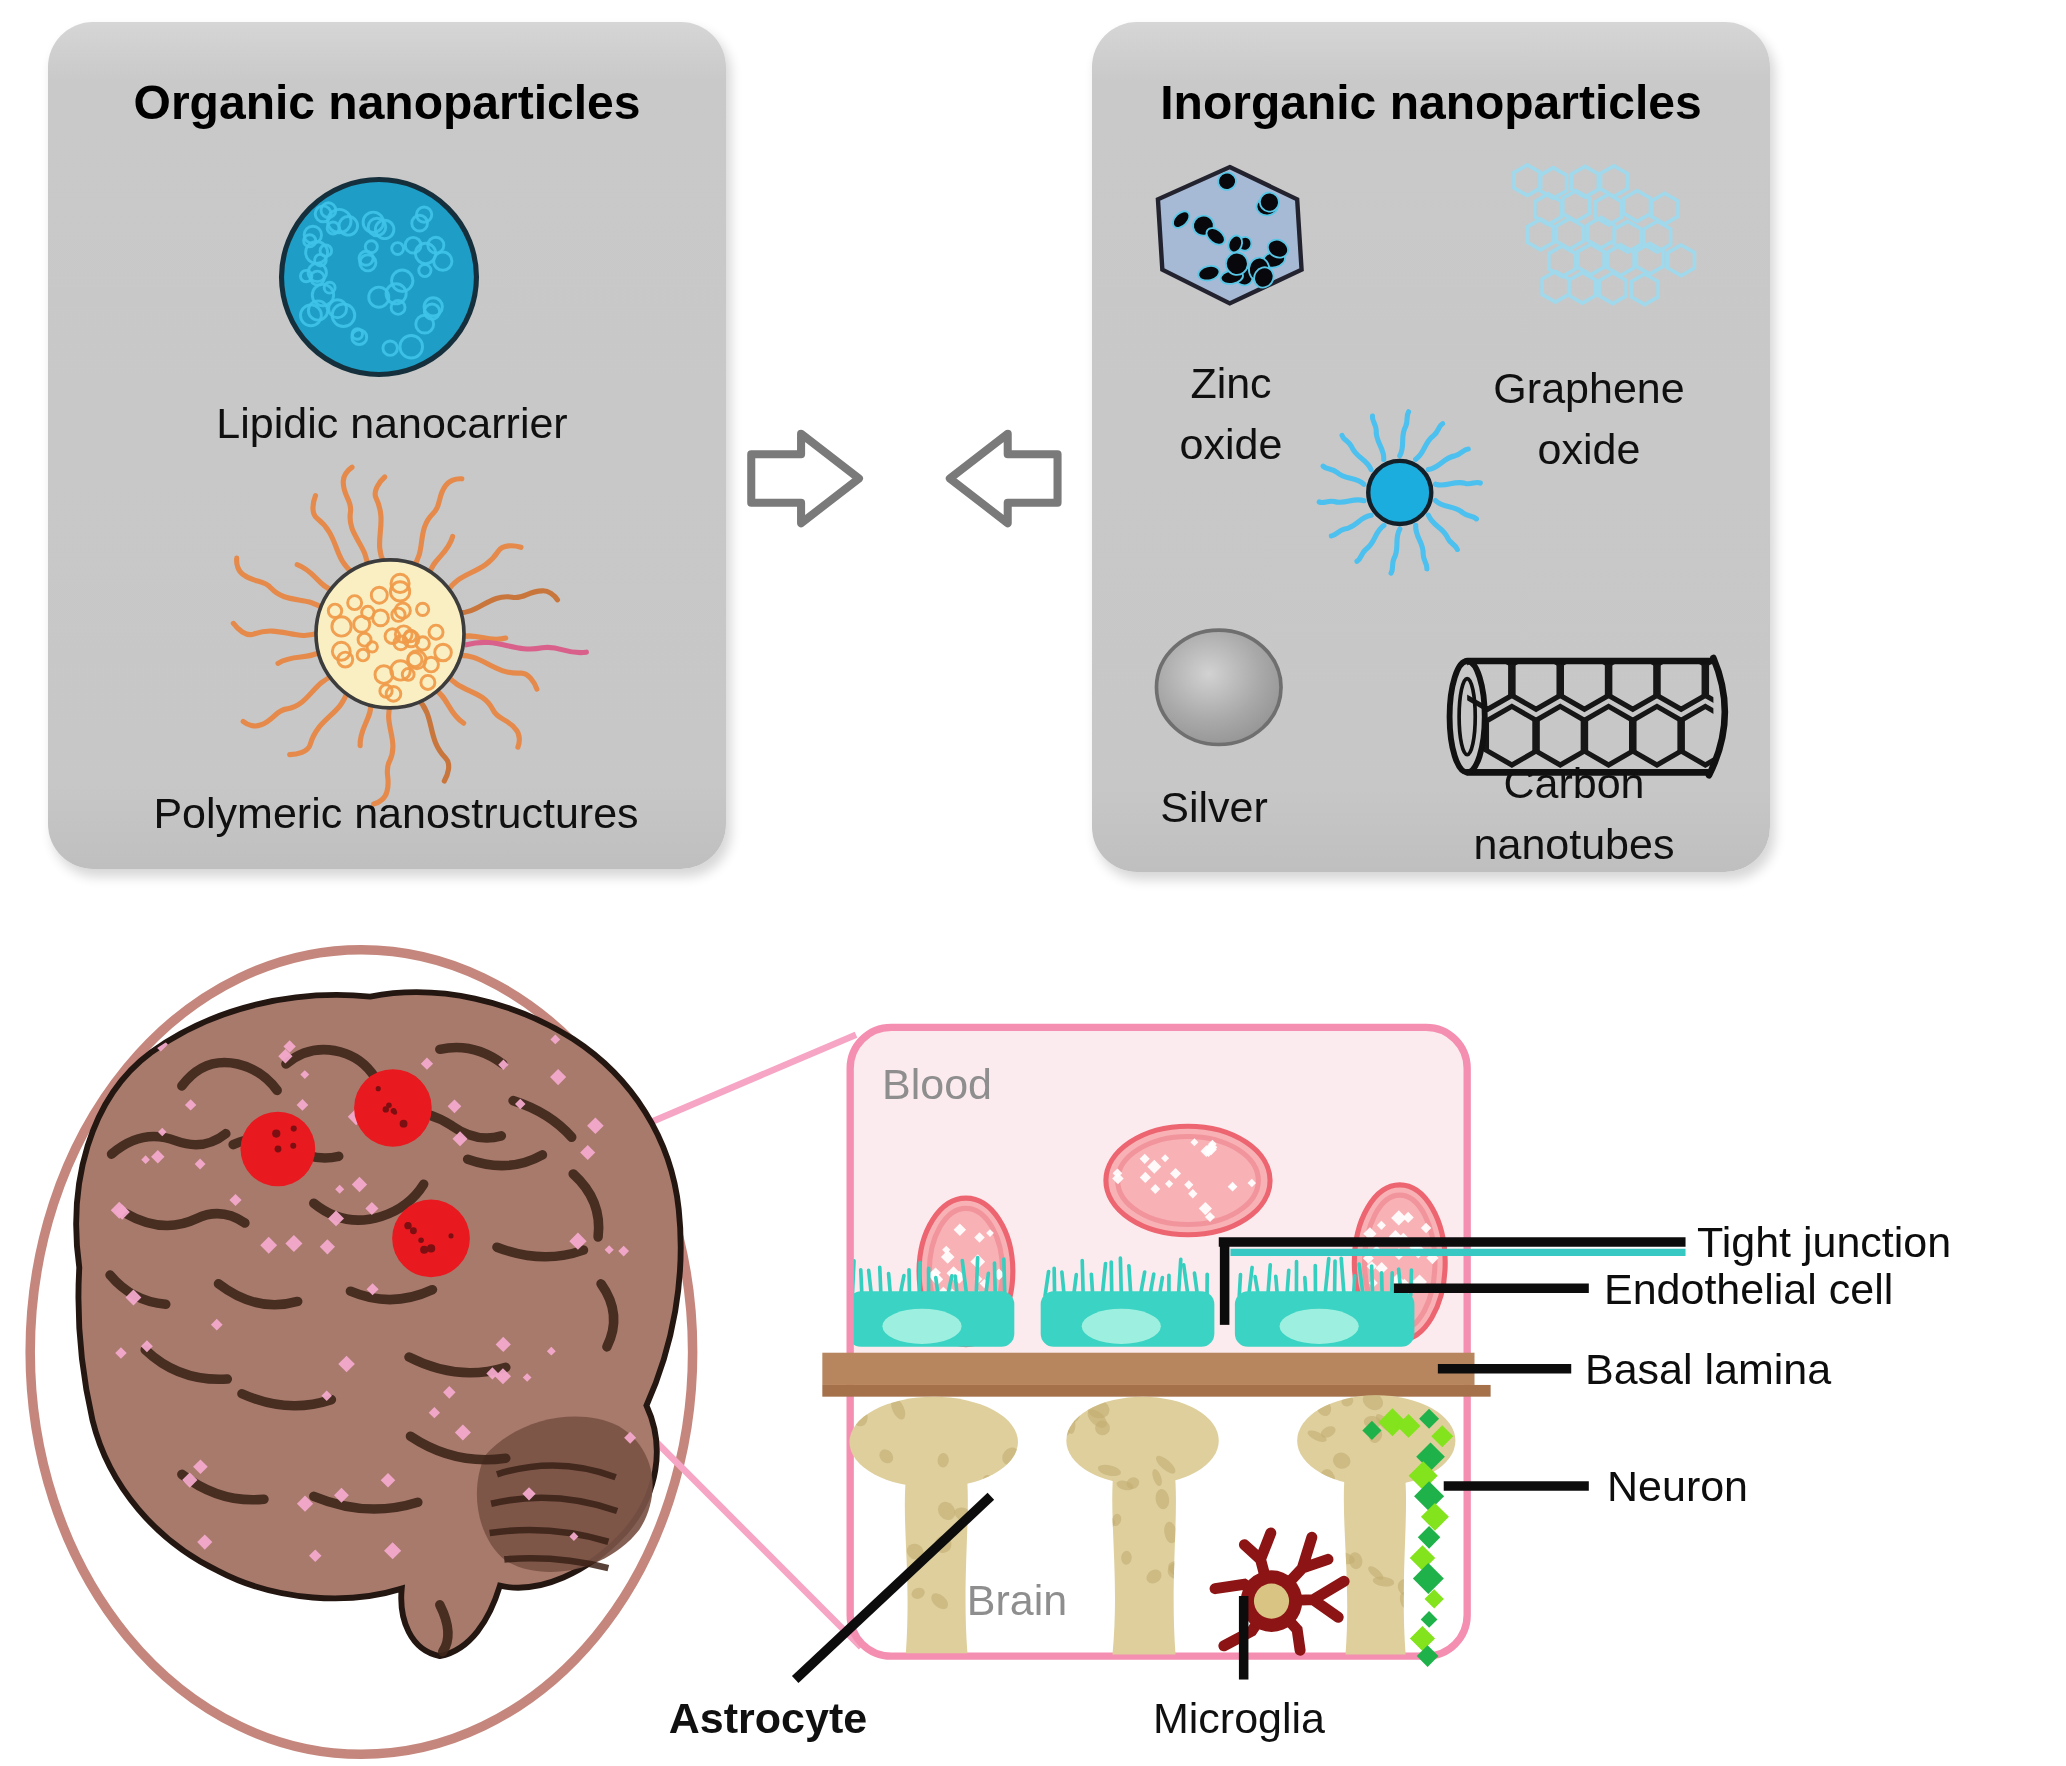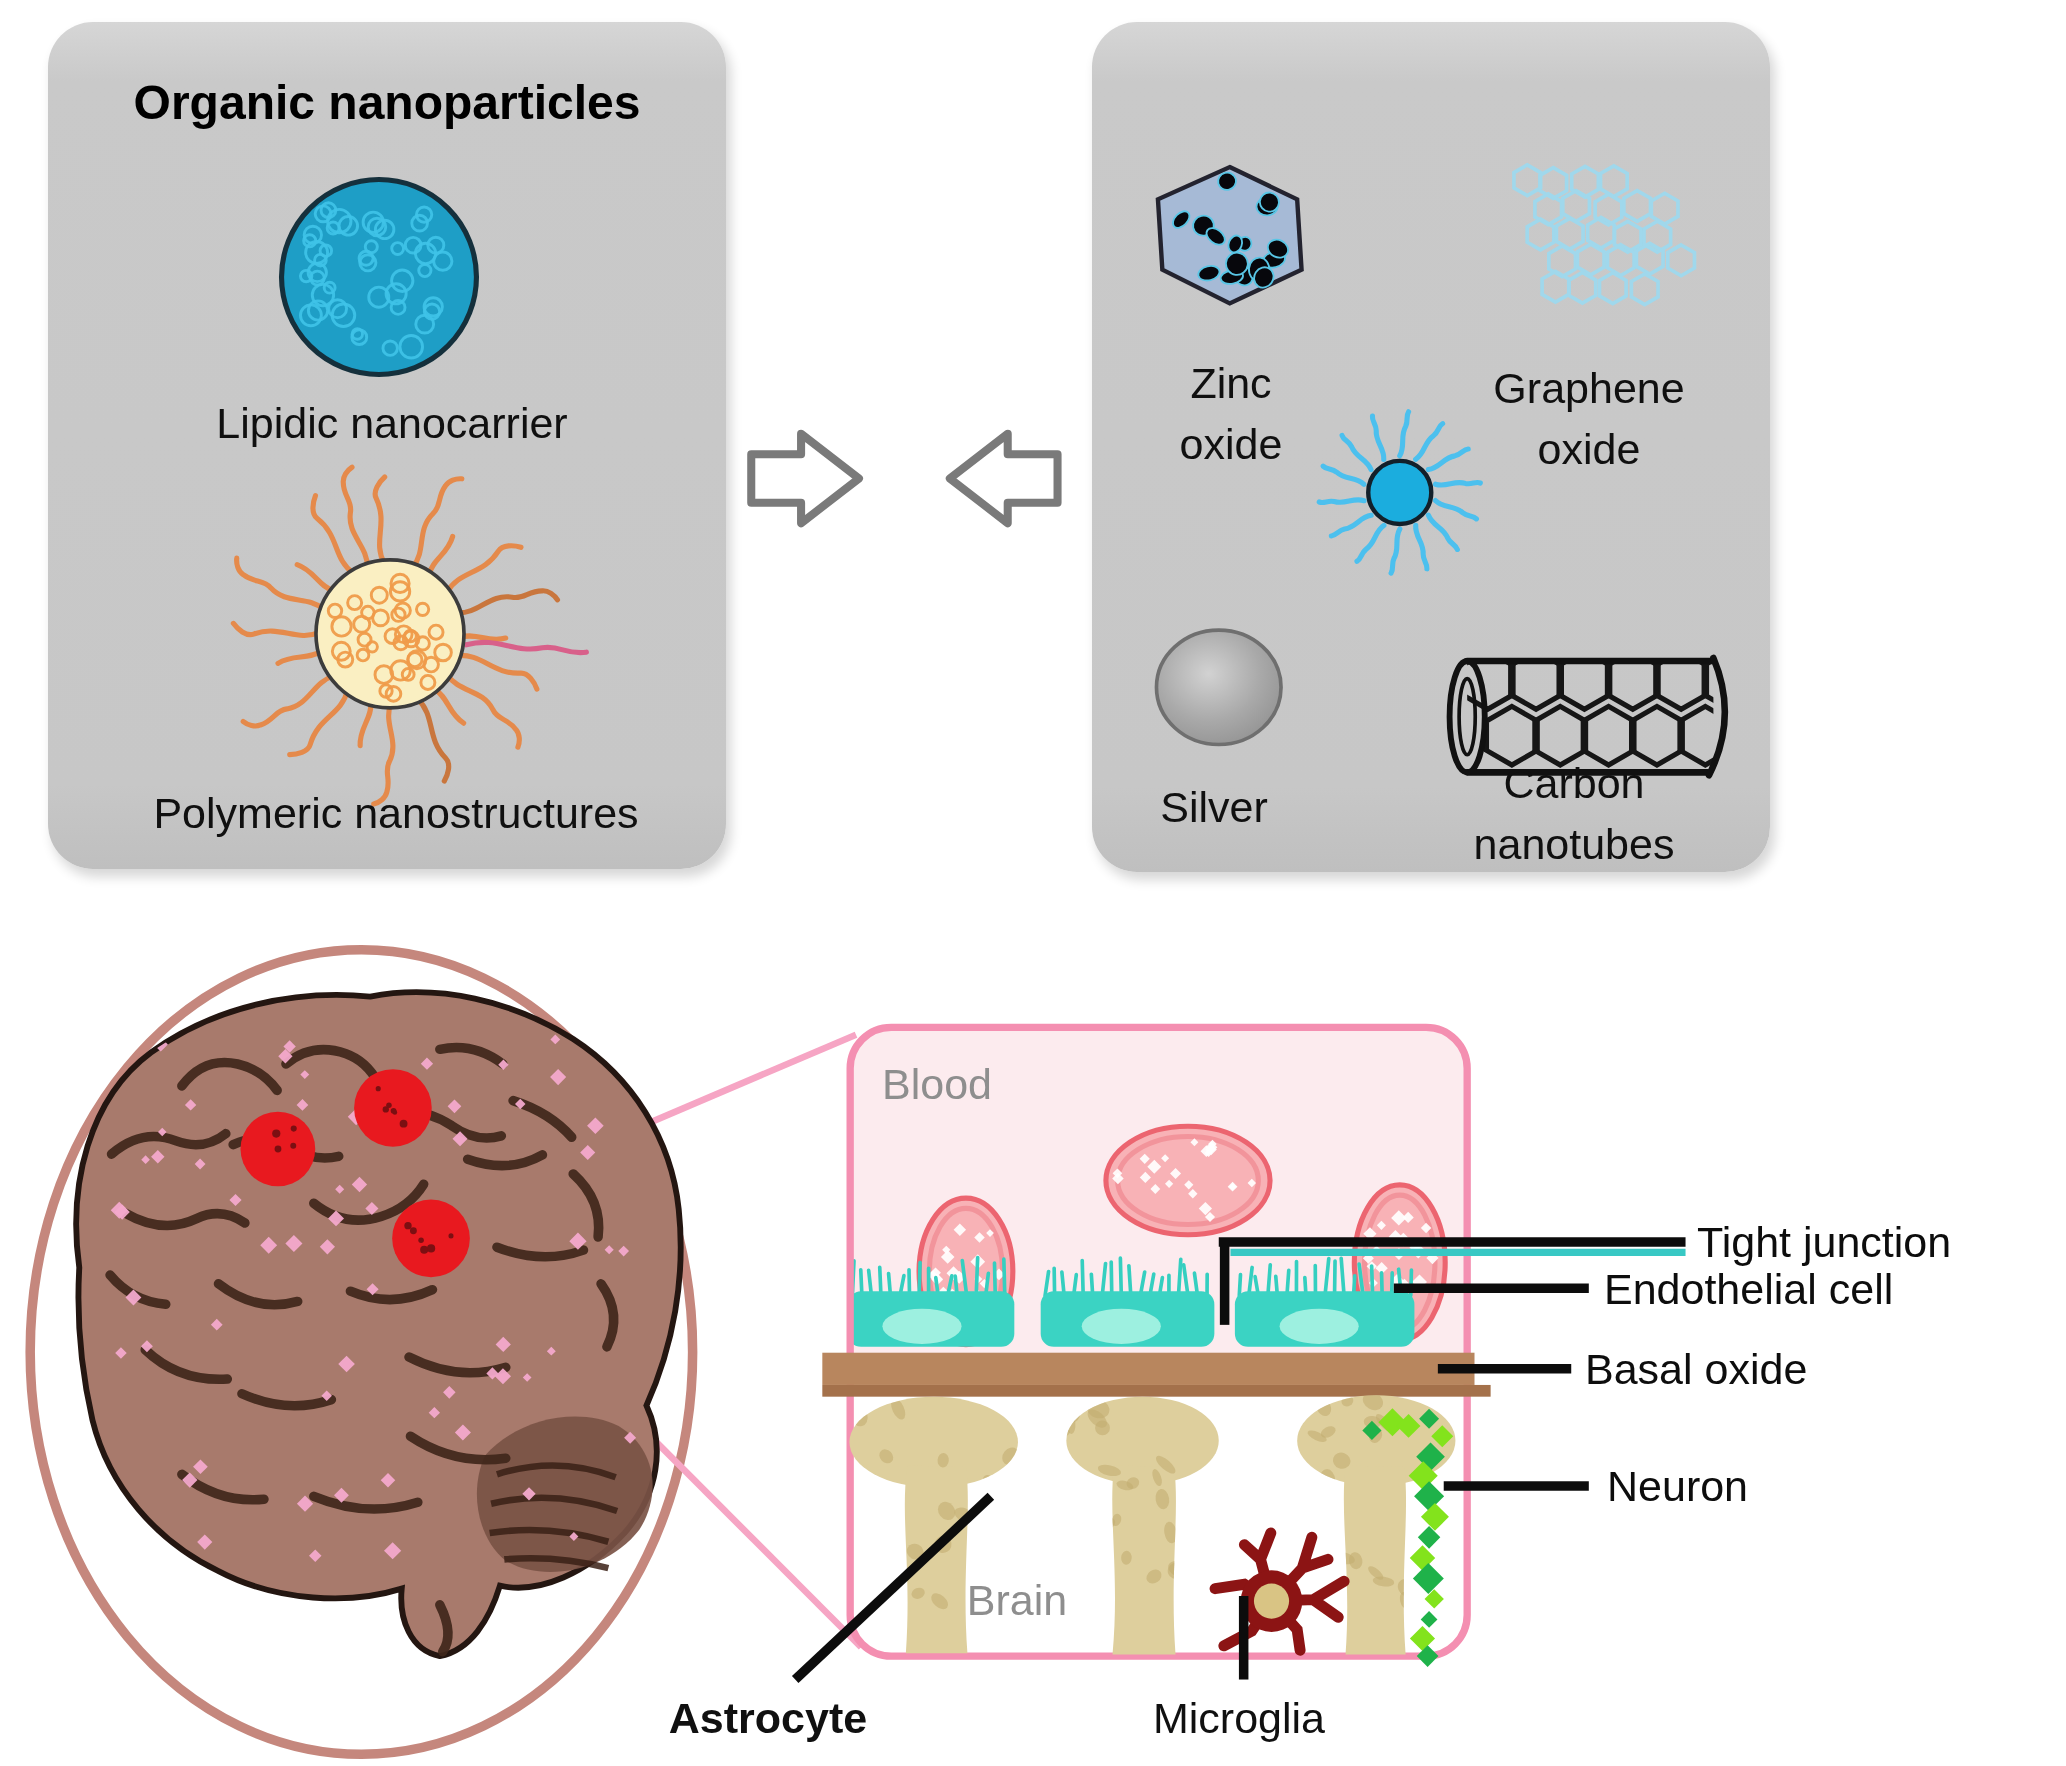--- a/index.html
+++ b/index.html
@@ -718,31 +718,32 @@
       <line x1="1970" y1="2028" x2="2168" y2="2028"></line>
       <line x1="1352" y1="2042" x2="1085" y2="2292"></line>
       <line x1="1697" y1="2178" x2="1697" y2="2292"></line>
     </g>
   </svg>
 
   <div class="lbl title" style="left:387px;top:103px;">Organic nanoparticles</div>
   <div class="lbl" style="left:392px;top:424px;">Lipidic nanocarrier</div>
   <div class="lbl" style="left:396px;top:814px;">Polymeric nanostructures</div>
 
+  <div class="lbl title" style="left:1431px;top:103px;">Inorganic nanoparticles</div>
   <div class="lbl" style="left:1231px;top:414px;">Zinc
 oxide</div>
   <div class="lbl" style="left:1589px;top:419px;">Graphene
 oxide</div>
   <div class="lbl" style="left:1214px;top:808px;">Silver</div>
   <div class="lbl" style="left:1574px;top:814px;">Carbon
 nanotubes</div>
 
   <div class="lbl region blood-pos">Blood</div>
   <div class="lbl region" style="left:1017px;top:1601px;">Brain</div>
 
   <div class="ann" style="left:1697px;top:1242px;">Tight junction</div>
   <div class="ann" style="left:1604px;top:1289px;">Endothelial cell</div>
-  <div class="ann" style="left:1585px;top:1369px;">Basal oxide</div>
+  <div class="ann" style="left:1585px;top:1369px;">Basal lamina</div>
   <div class="ann" style="left:1607px;top:1486px;">Neuron</div>
   <div class="lbl" style="left:768px;top:1719px;font-weight:bold;">Astrocyte</div>
   <div class="lbl" style="left:1239px;top:1719px;">Microglia</div>
 </div>
 
 
 </body></html>

